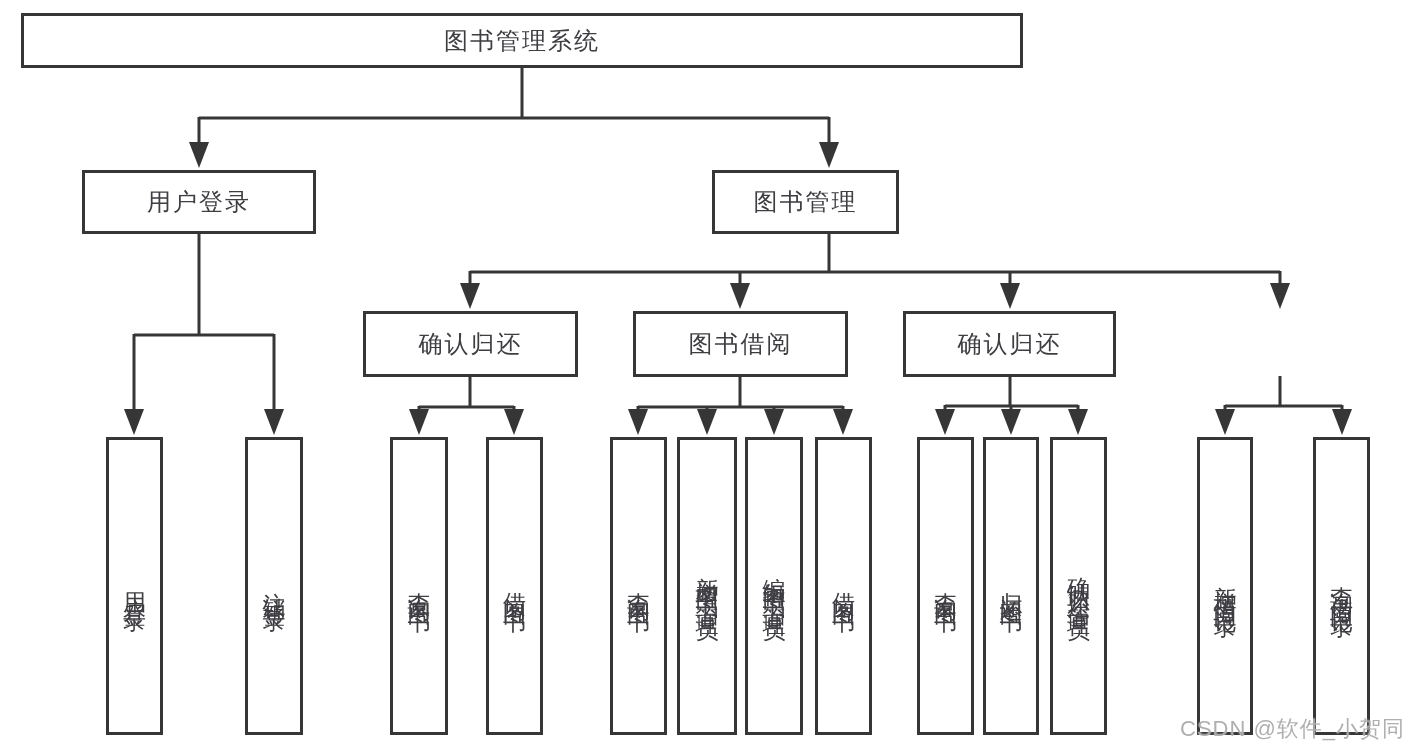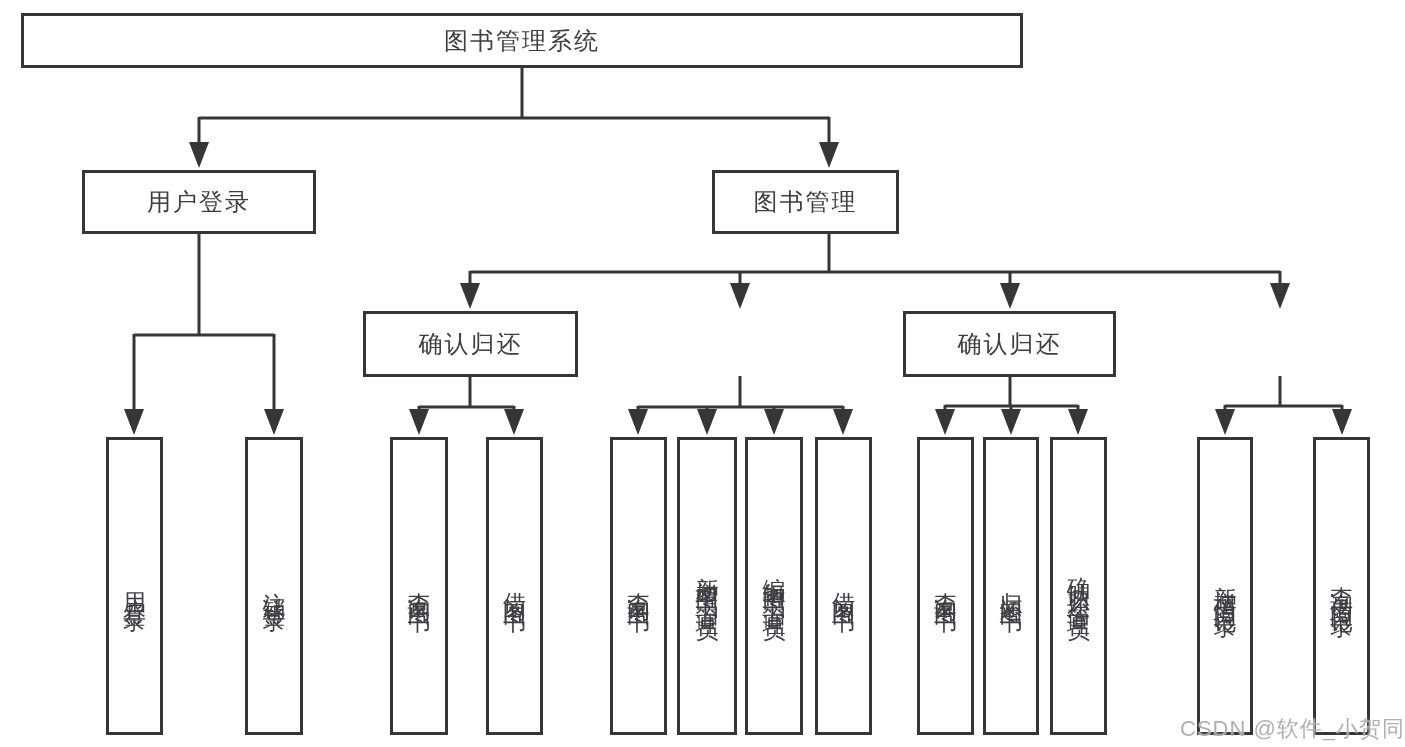--- a/index.html
+++ b/index.html
@@ -126,20 +126,21 @@
       <polygon points="1332,409 1352,409 1342,435"></polygon>
     </g>
   </svg>
 
   <div class="node hbox n-root">图书管理系统</div>
 
   <div class="node hbox n-l2a">用户登录</div>
   <div class="node hbox n-l2b">图书管理</div>
 
   <div class="node hbox n-l3a">确认归还</div>
+  <div class="node hbox n-l3b">图书借阅</div>
   <div class="node hbox n-l3c">确认归还</div>
 
   <div class="node vbox n-a1">用户登录</div>
   <div class="node vbox n-a2">注销登录</div>
 
   <div class="node vbox n-b1">查询图书</div>
   <div class="node vbox n-b2">借阅图书</div>
 
   <div class="node vbox n-c1">查询图书</div>
   <div class="node vbox n-c2">新增图书（管理员）</div>

